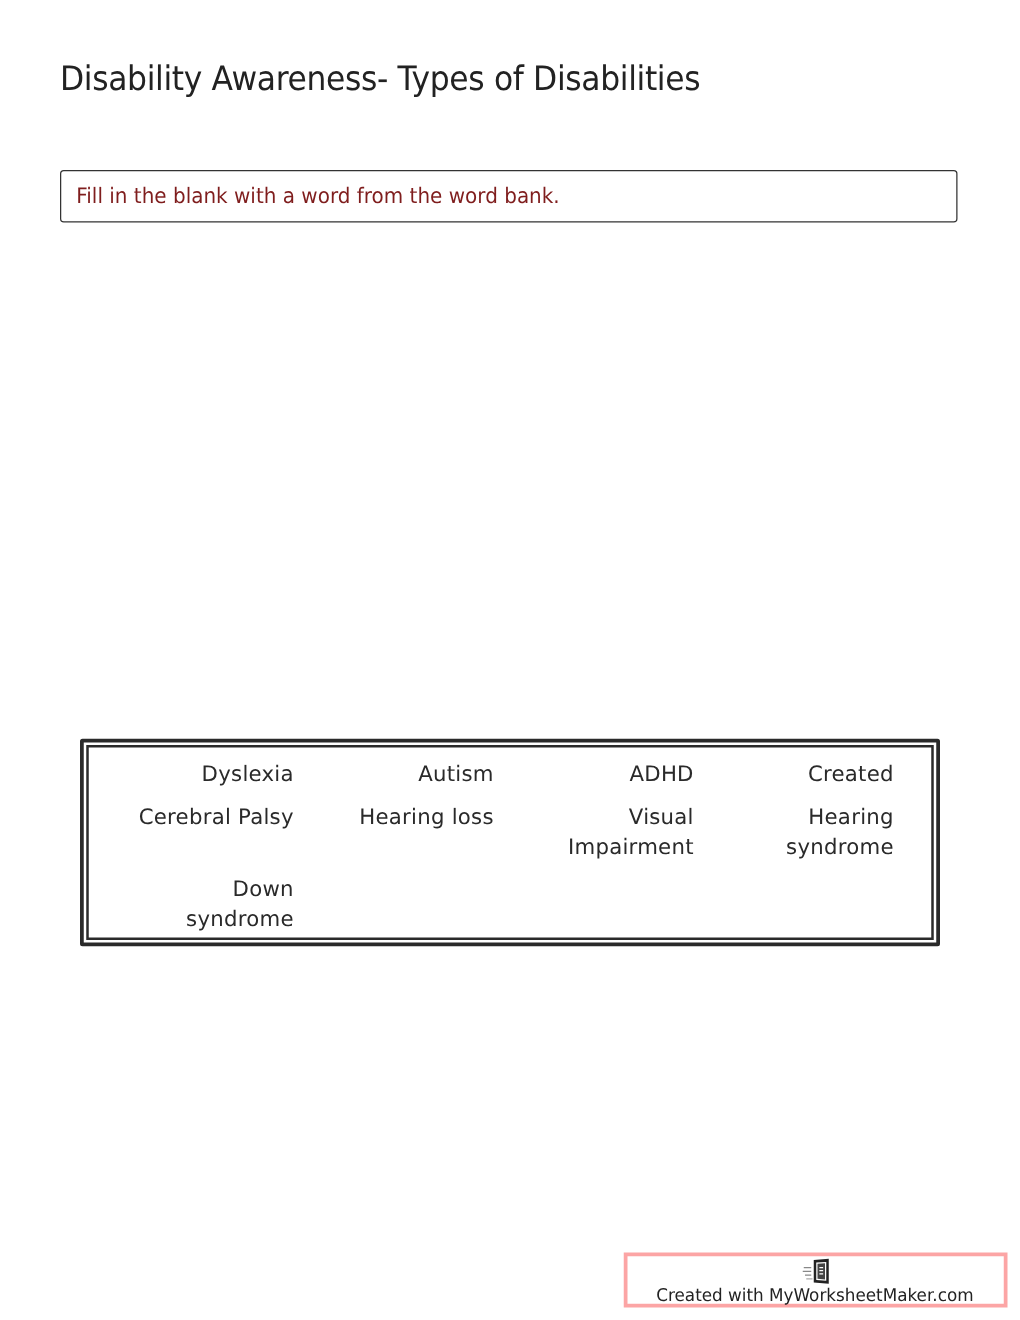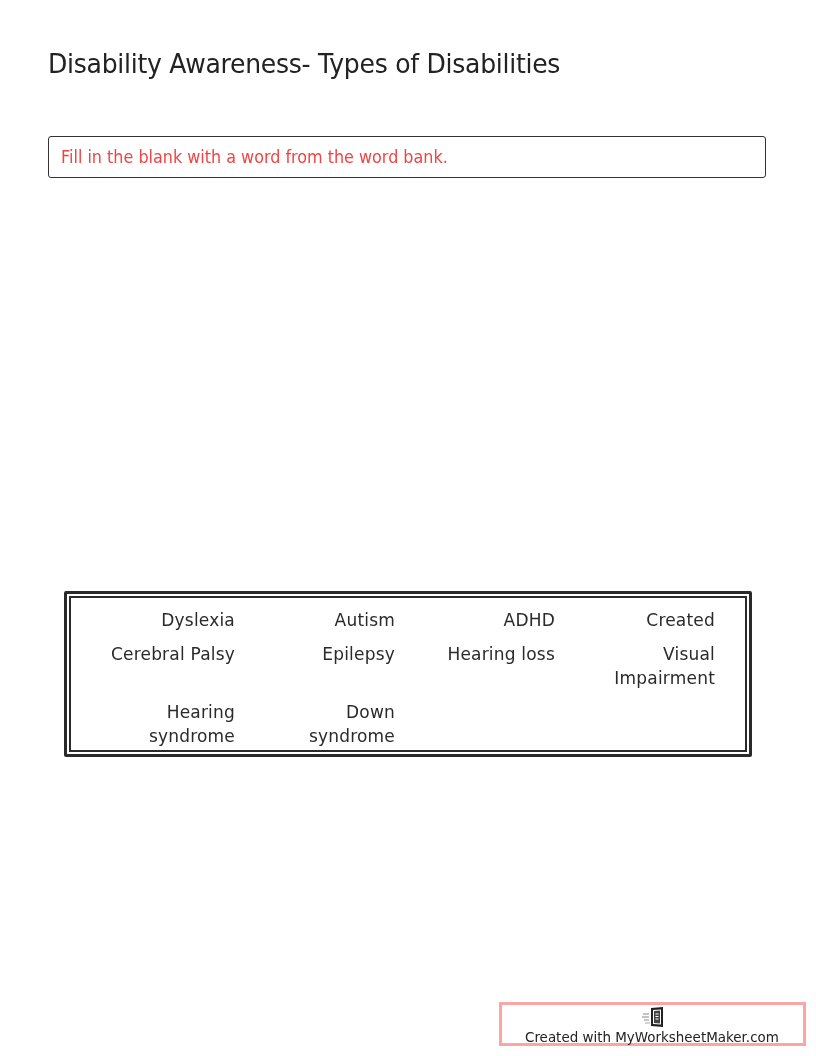--- a/index.html
+++ b/index.html
@@ -34,21 +34,21 @@
       top: 136px;
       width: 718px;
       height: 42px;
       border: 1px solid #333333;
       border-radius: 3px;
       box-sizing: border-box;
       padding: 0 12px;
       display: flex;
       align-items: center;
       font-size: 17px;
-      color: #ef4444;
+      color: #7f1d1d;
     }
     .instructions span {
       display: inline-block;
       transform: scaleX(0.94);
       transform-origin: left center;
       white-space: nowrap;
     }
     .word-bank {
       position: absolute;
       left: 64px;
@@ -122,21 +122,20 @@
 </div>
 
 <div class="word-bank">
   <div class="word-bank-inner">
     <div class="word-grid">
       <div class="word">Dyslexia</div>
       <div class="word">Autism</div>
       <div class="word">ADHD</div>
       <div class="word">Created</div>
       <div class="word">Cerebral Palsy</div>
-      <div class="word">Epilepsy</div>
       <div class="word">Hearing loss</div>
       <div class="word">Visual Impairment</div>
       <div class="word">Hearing syndrome</div>
       <div class="word">Down syndrome</div>
     </div>
   </div>
 </div>
 
 <div class="footer-badge">
   <span class="logo">

